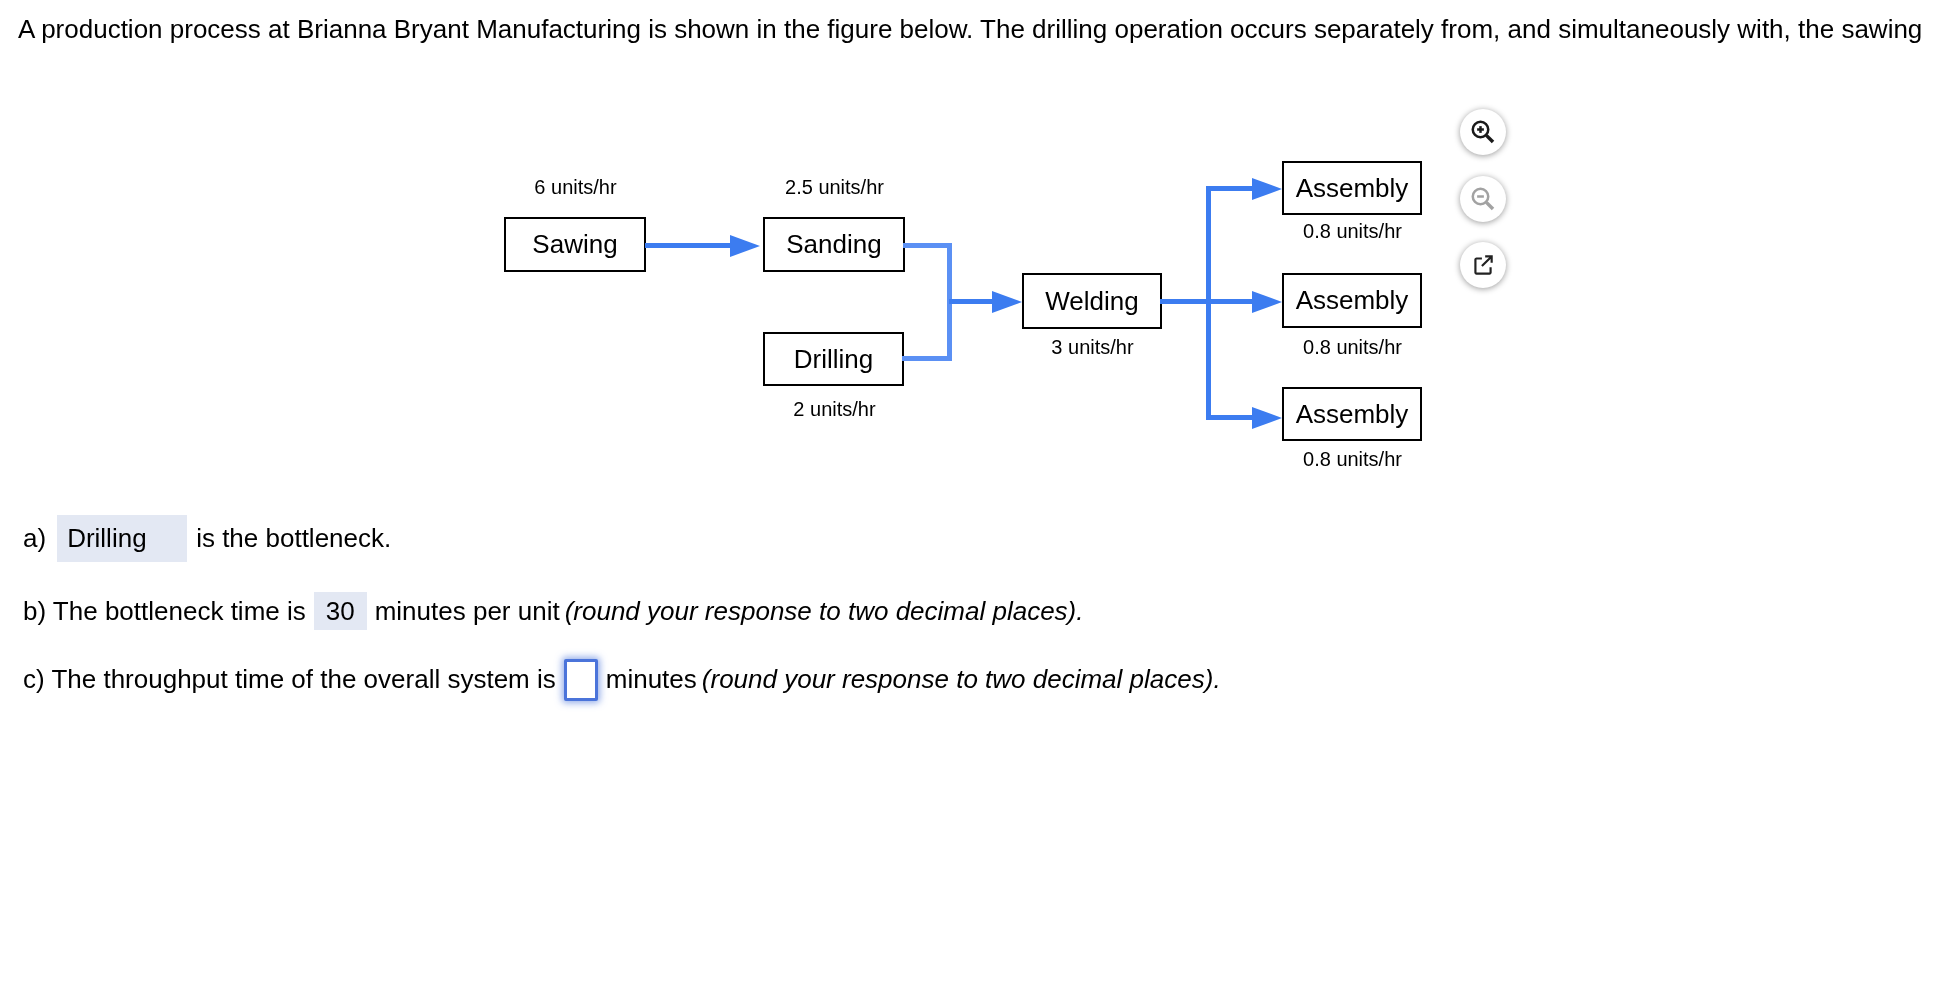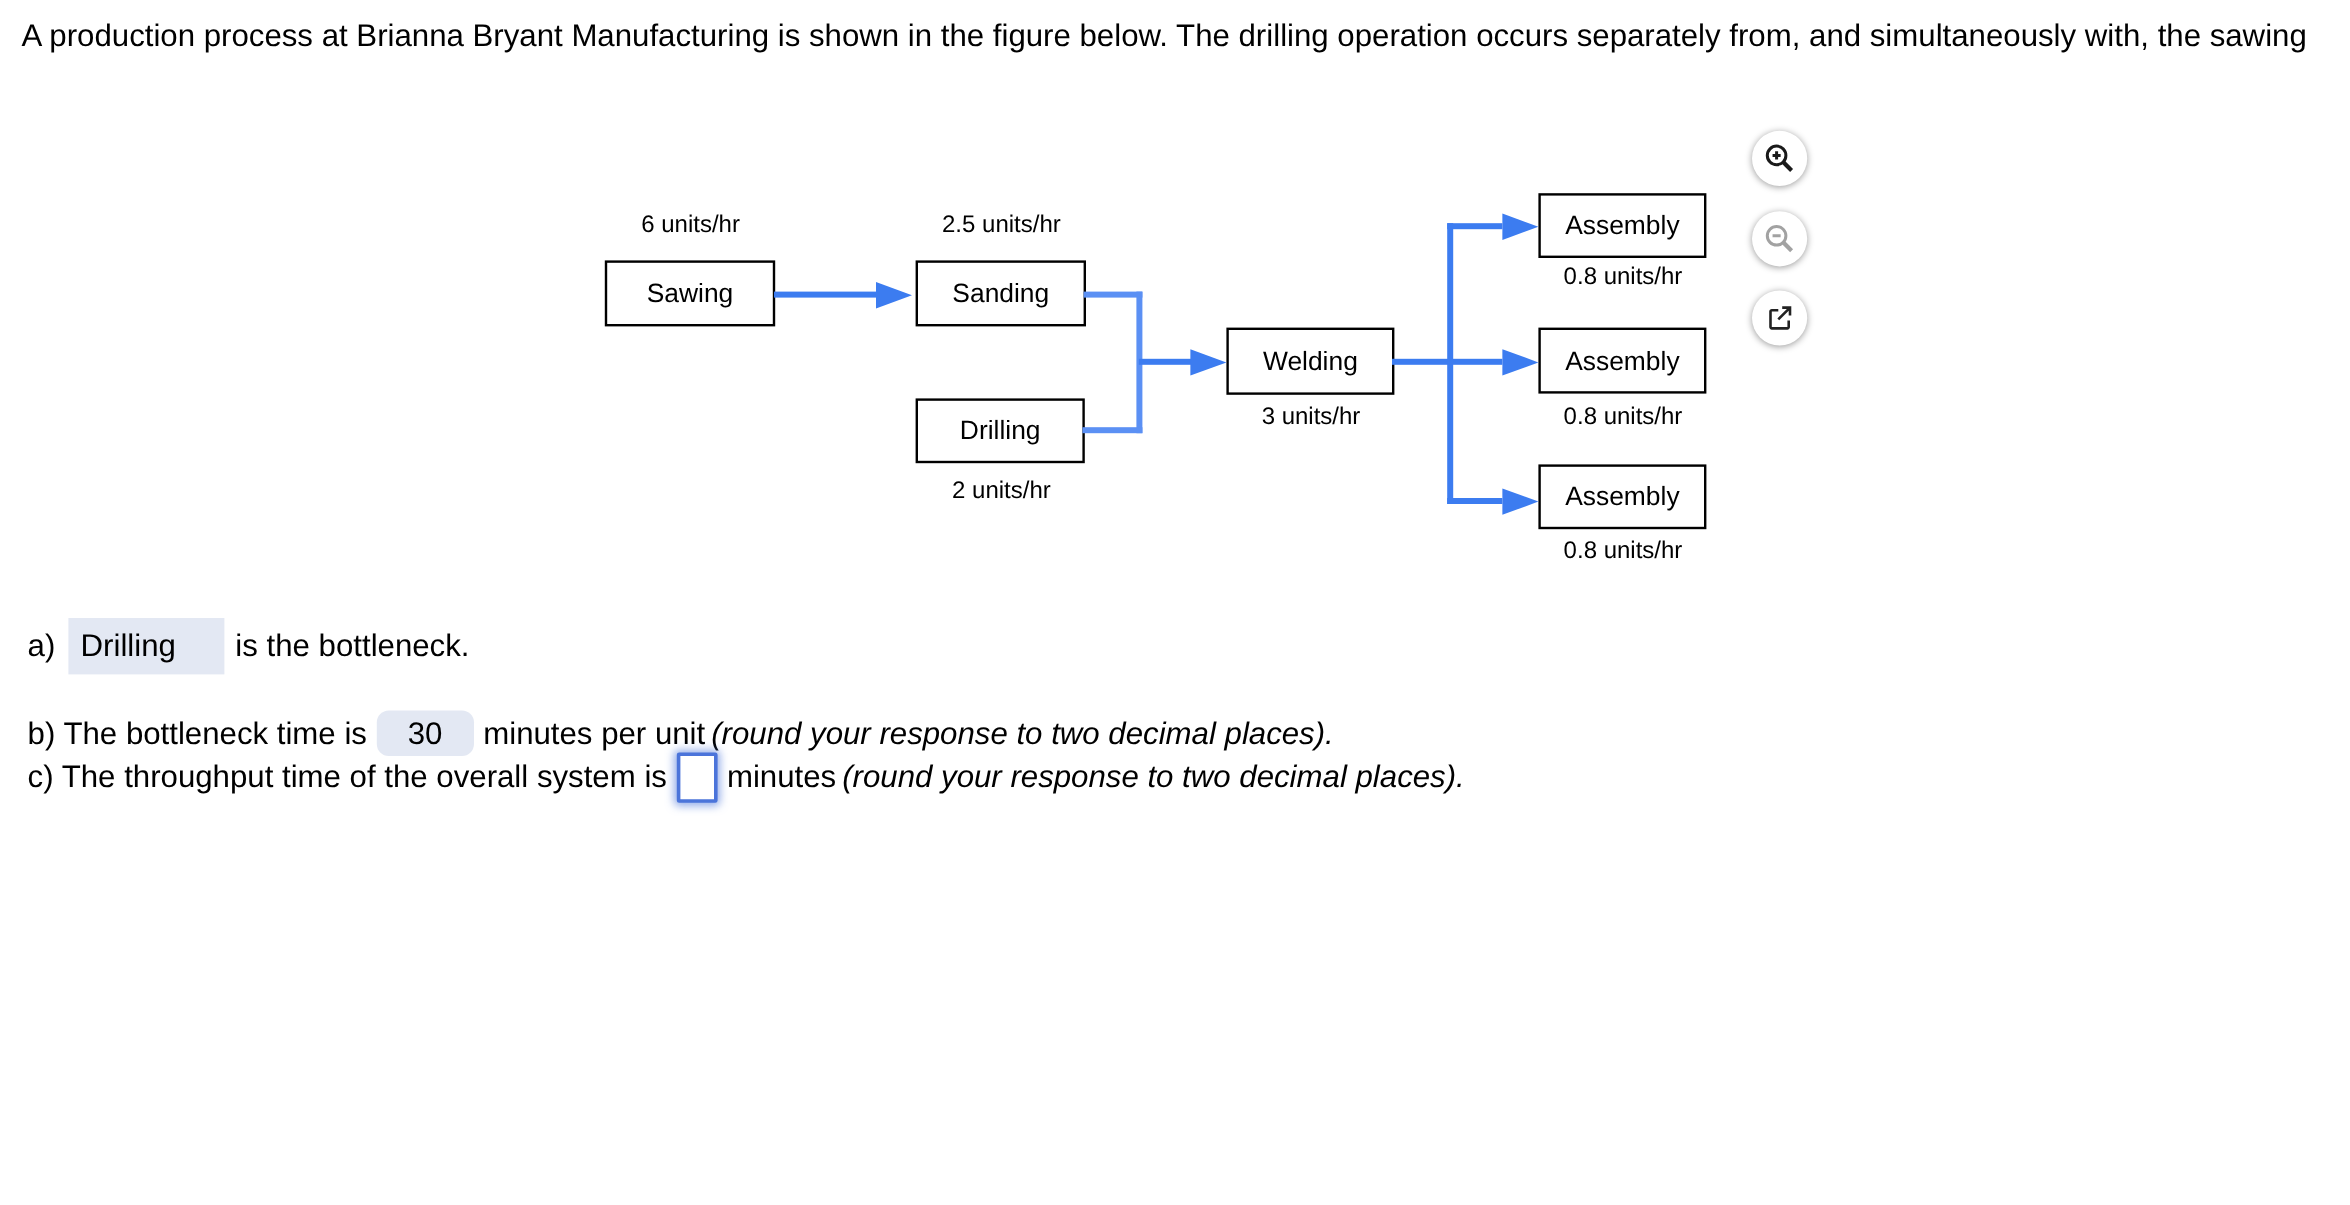--- a/index.html
+++ b/index.html
@@ -2,21 +2,21 @@
 <html><head>
 <meta charset="utf-8">
 <style>
   html,body{margin:0;padding:0;background:#fff;}
   #screen{position:relative;width:1958px;height:852px;background:#ffffff;overflow:hidden;
           font-family:"Liberation Sans",sans-serif;color:#000;}
   
   .intro{position:absolute;left:18px;top:12px;font-size:26px;line-height:34px;white-space:nowrap;}
   
   .pbox{position:absolute;border:2.5px solid #000;background:#fff;display:flex;
-        align-items:center;justify-content:center;font-size:22px;}
+        align-items:center;justify-content:center;font-size:26px;}
   #box-sawing   {left:504px; top:217px; width:138px; height:51px;}
   #box-sanding  {left:763px; top:217px; width:138px; height:51px;}
   #box-drilling {left:763px; top:332px; width:137px; height:50px;}
   #box-welding  {left:1022px;top:273px; width:136px; height:52px;}
   #box-assembly1{left:1282px;top:161px; width:136px; height:50px;}
   #box-assembly2{left:1282px;top:273px; width:136px; height:51px;}
   #box-assembly3{left:1282px;top:387px; width:136px; height:50px;}
   .rate{position:absolute;font-size:20px;text-align:center;white-space:nowrap;}
   #rate-sawing   {left:474px; top:176px; width:203px;}
   #rate-sanding  {left:733px; top:176px; width:203px;}
@@ -48,24 +48,24 @@
   
   .tool{position:absolute;width:46px;height:46px;border-radius:50%;background:#fff;
         box-shadow:0 1px 6px rgba(0,0,0,0.4);display:flex;align-items:center;justify-content:center;}
   #tool-zoom-in {left:1460px;top:109px;}
   #tool-zoom-out{left:1460px;top:176px;}
   #tool-open    {left:1460px;top:242px;}
   
   .qrow{position:absolute;left:23px;display:flex;align-items:center;font-size:26px;white-space:nowrap;}
   #row-a{top:515px;height:47px;}
   #row-b{top:592px;height:38px;align-items:center;}
-  #row-c{top:626px;height:43px;}
+  #row-c{top:658px;height:43px;}
   .hl{background:#e3e8f3;display:flex;align-items:center;}
   #ans-a{width:130px;height:47px;margin-left:11px;margin-right:9px;padding-left:10px;box-sizing:border-box;}
-  #ans-b{height:38px;padding:0 26px;margin:0 8px;border-radius:10px;}
+  #ans-b{height:38px;padding:0 12px;margin:0 8px;}
   .note{font-style:italic;margin-left:5px;}
   #ans-c{width:28px;height:36px;margin:0 8px;border:3px solid #4b74da;border-radius:2px;
          box-shadow:0 0 7px 2px rgba(77,118,219,0.6);outline:none;font-size:26px;padding:0;}
 </style>
 </head>
 <body>
 
 <div id="screen">
 
   <div class="intro">

